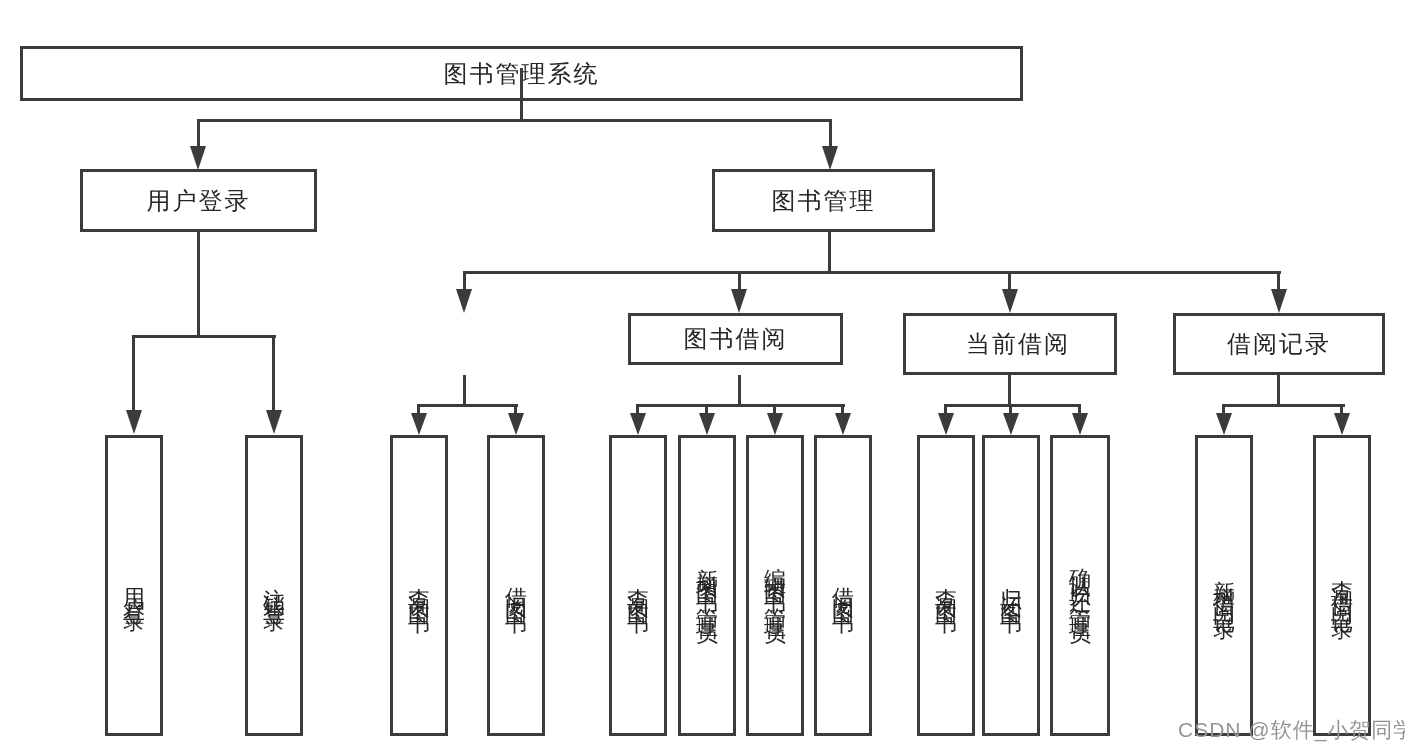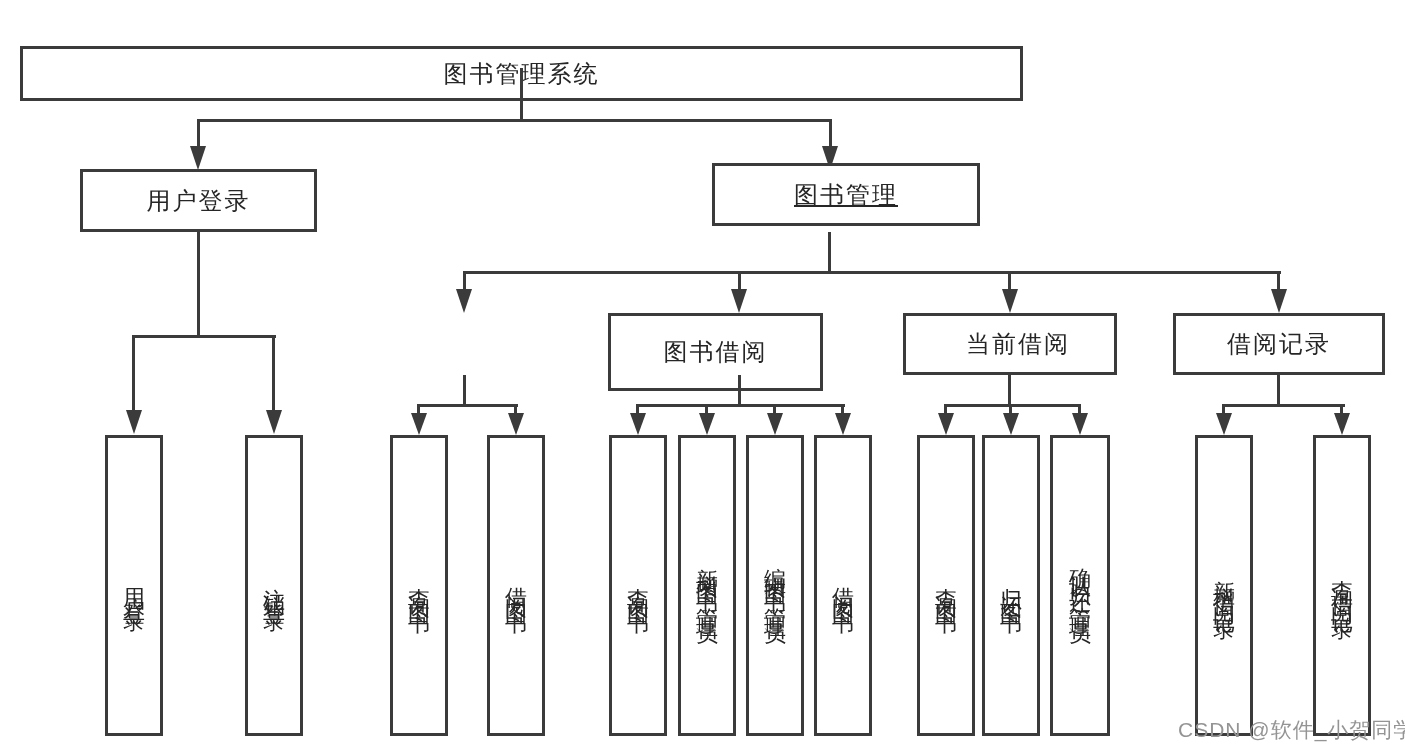--- a/index.html
+++ b/index.html
@@ -57,21 +57,21 @@
     <div class="hline" style="left:197px; top:119px; width:635px;"></div>
     <div class="vline" style="left:197px; top:119px; height:28px;"></div>
     <div class="arrow a24" style="left:190px; top:146px;"></div>
     <div class="vline" style="left:829px; top:119px; height:28px;"></div>
     <div class="arrow a24" style="left:822px; top:146px;"></div>
   </div>
 
   <div class="node" style="left:80px; top:169px; width:237px; height:63px;">
     <span>用户登录</span>
   </div>
-  <div class="node" style="left:712px; top:163px; width:268px; height:63px;text-decoration:underline;">
+  <div class="node" style="left:712px; top:169px; width:223px; height:63px;">
     <span>图书管理</span>
   </div>
 
   <div>
     <div class="vline" style="left:197px; top:232px; height:106px;"></div>
     <div class="hline" style="left:132px; top:335px; width:144px;"></div>
     <div class="vline" style="left:132px; top:335px; height:77px;"></div>
     <div class="arrow a24" style="left:126px; top:410px;"></div>
     <div class="vline" style="left:272px; top:335px; height:77px;"></div>
     <div class="arrow a24" style="left:266px; top:410px;"></div>
@@ -83,21 +83,21 @@
     <div class="vline" style="left:463px; top:271px; height:20px;"></div>
     <div class="arrow a24" style="left:456px; top:289px;"></div>
     <div class="vline" style="left:738px; top:271px; height:20px;"></div>
     <div class="arrow a24" style="left:731px; top:289px;"></div>
     <div class="vline" style="left:1008px; top:271px; height:20px;"></div>
     <div class="arrow a24" style="left:1002px; top:289px;"></div>
     <div class="vline" style="left:1277px; top:271px; height:20px;"></div>
     <div class="arrow a24" style="left:1271px; top:289px;"></div>
   </div>
 
-  <div class="node" style="left:608px; top:313px; width:215px; height:78px;">
+  <div class="node" style="left:628px; top:313px; width:215px; height:52px;">
     <span>图书借阅</span>
   </div>
   <div class="node" style="left:903px; top:313px; width:214px; height:62px;padding-left:16px;">
     <span>当前借阅</span>
   </div>
   <div class="node" style="left:1173px; top:313px; width:212px; height:62px;">
     <span>借阅记录</span>
   </div>
 
   <div>

